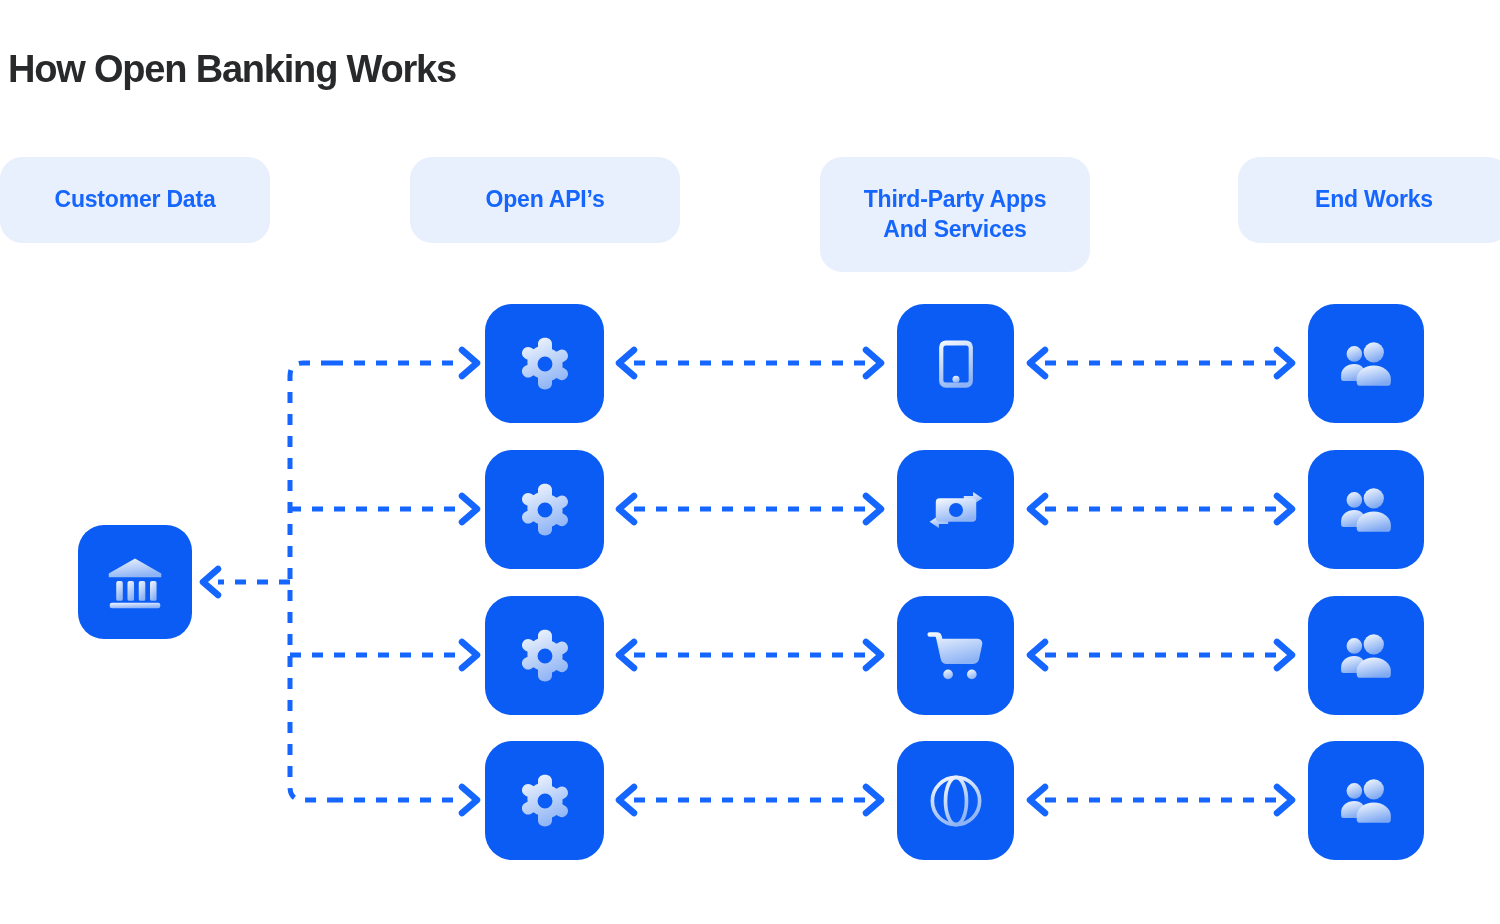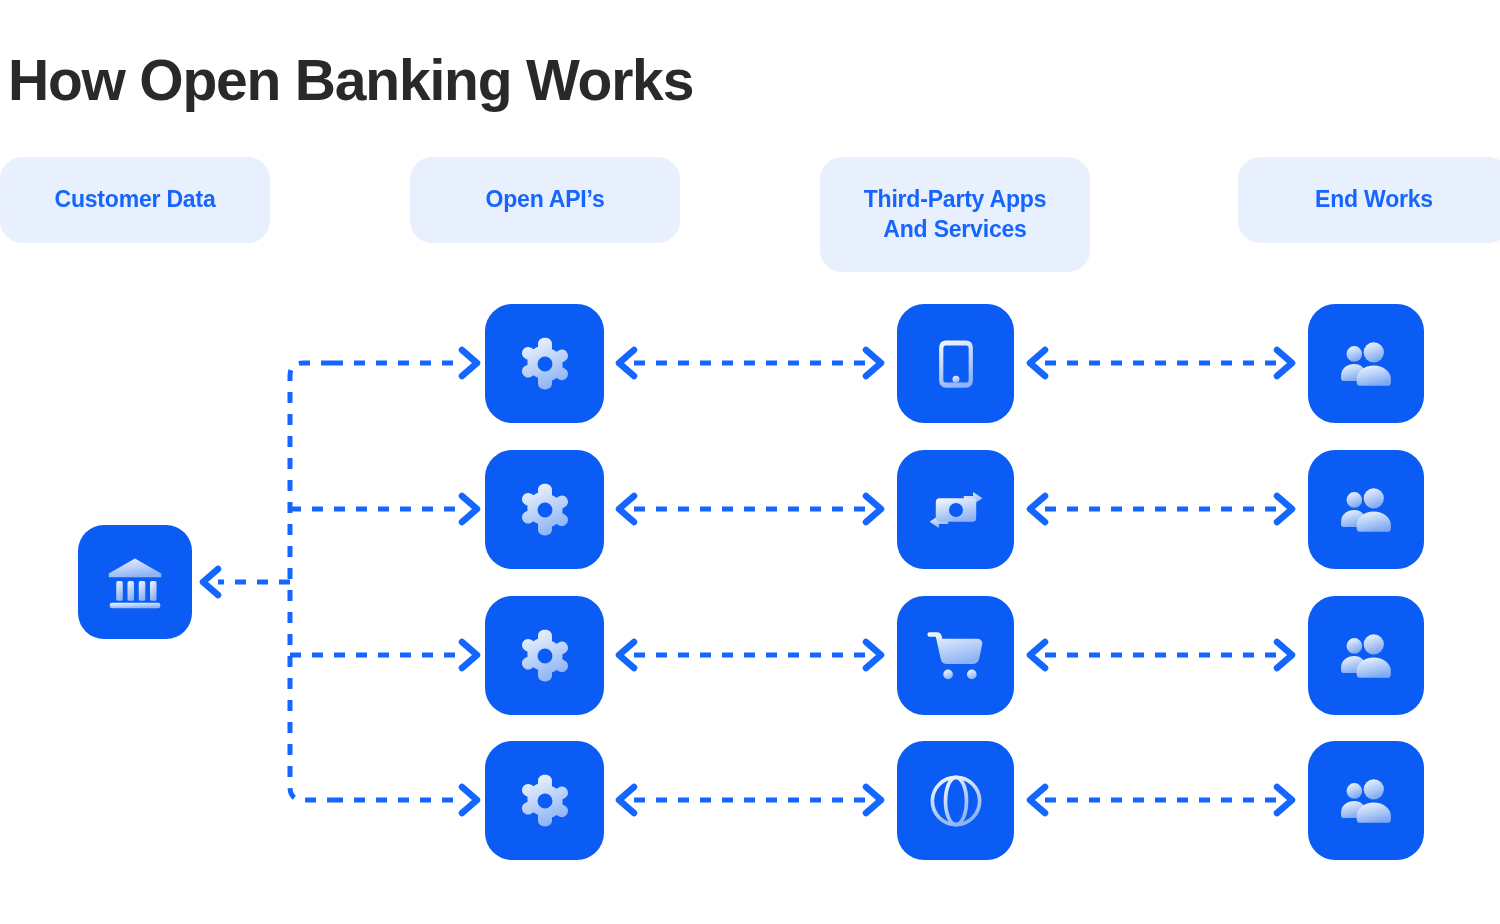--- a/index.html
+++ b/index.html
@@ -17,21 +17,21 @@
     height: 924px;
     background: #ffffff;
     overflow: hidden;
   }
 
   
   #page-title {
     position: absolute;
     left: 8px;
     top: 48px;
-    font-size: 57px;
+    font-size: 38px;
     font-weight: 700;
     letter-spacing: -1.2px;
     color: #28292B;
     line-height: 1.15;
     white-space: nowrap;
   }
 
   
   .pill {
     position: absolute;

